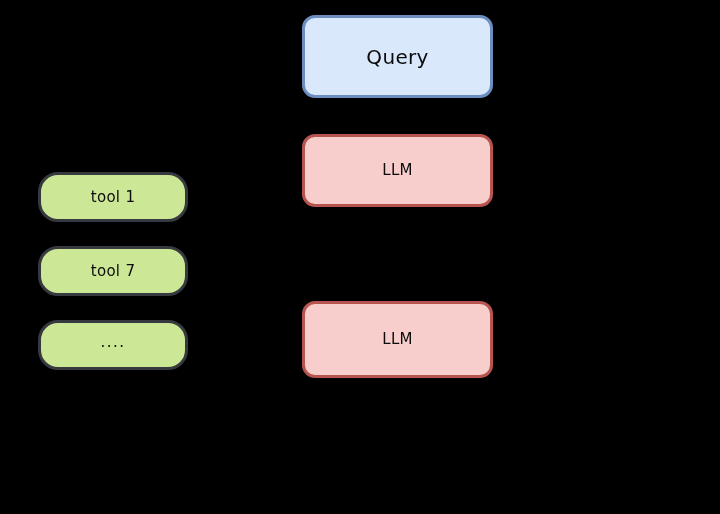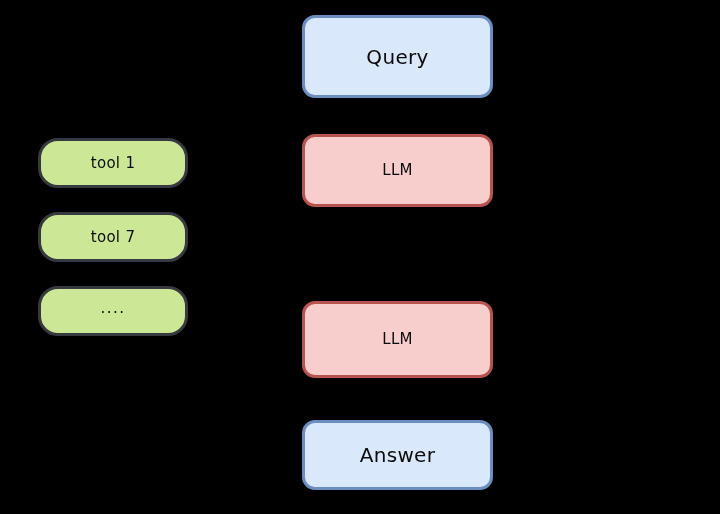--- a/index.html
+++ b/index.html
@@ -34,20 +34,21 @@
 
   
   .node-tool {
     width: 150px;
     height: 50px;
     background: #cce896;
     border-width: 3px;
     border-color: #36393d;
     border-radius: 20px;
     box-shadow: 2px 2px 2px rgba(0,0,0,0.55);
+    margin-top: 34px;
   }
   .node-tool .node-label {
     color: #0c0c0c;
     font-size: 15px;
   }
 
   
   .node-io {
     background: #dae8fc;
     border-width: 3px;
@@ -114,17 +115,14 @@
   </div>
 
   <div class="node node-llm" id="node-llm-1">
     <span class="node-label">LLM</span>
   </div>
 
   <div class="node node-llm" id="node-llm-2">
     <span class="node-label">LLM</span>
   </div>
 
-  <div class="node node-io" id="node-answer">
-    <span class="node-label">Answer</span>
-  </div>
 
 </div>
 
 </body></html>

